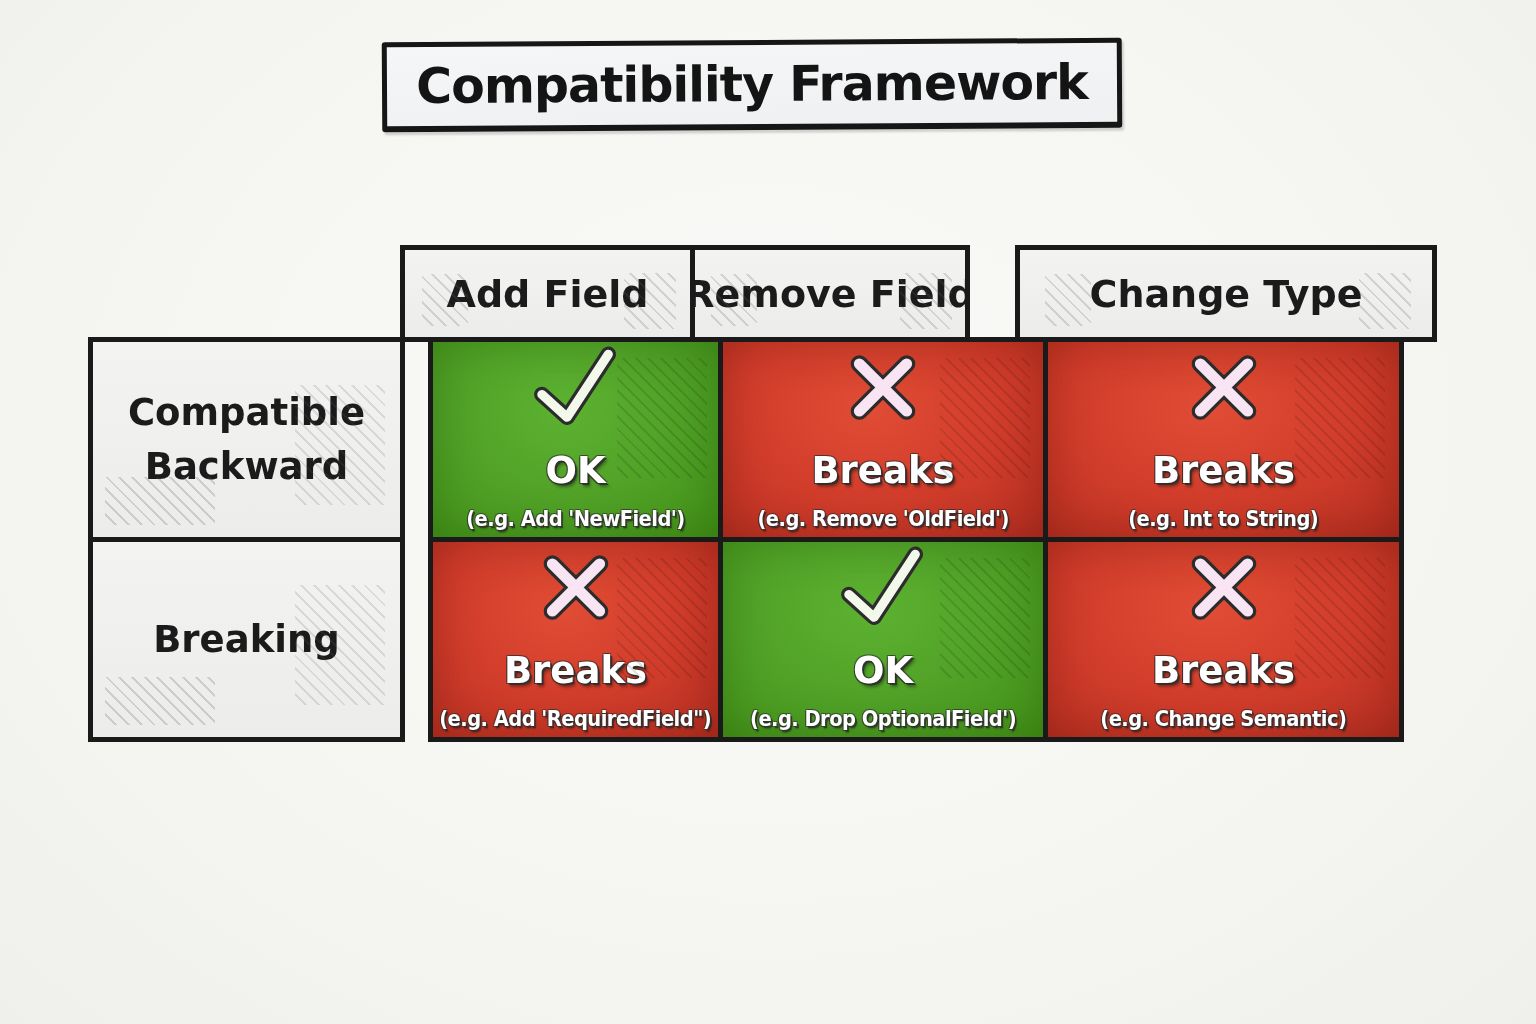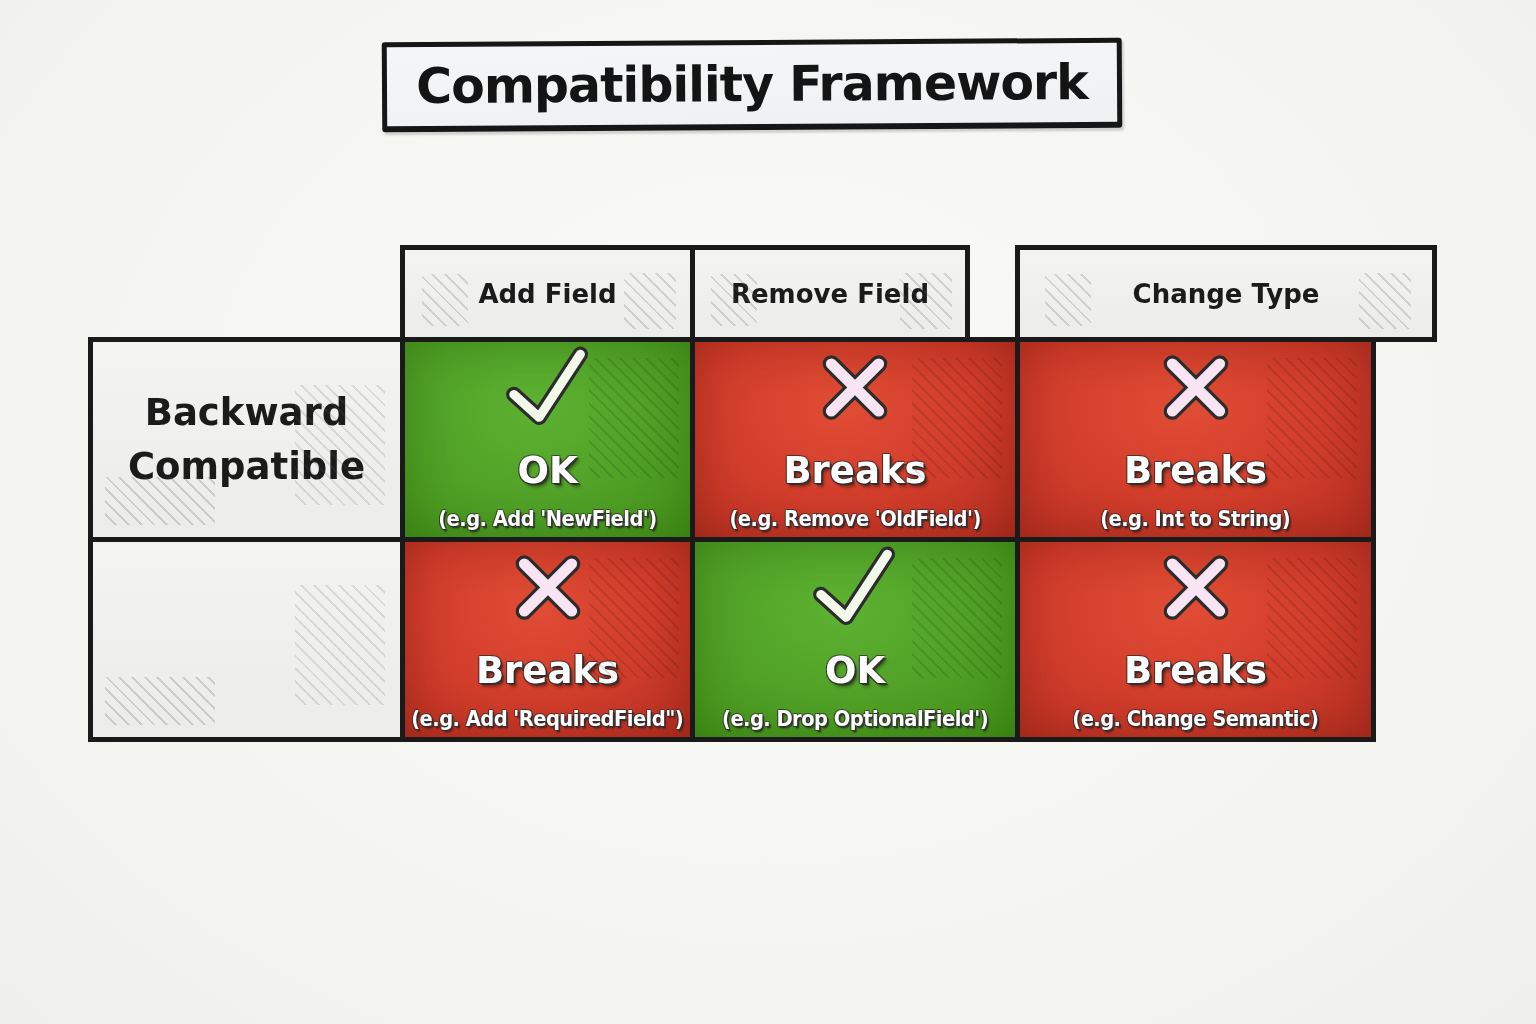--- a/index.html
+++ b/index.html
@@ -53,21 +53,21 @@
   .c02 { left: 1015px; top: 337px; width: 361px; height: 205px; }
   .c10 { left: 400px;  top: 537px; width: 295px; height: 205px; }
   .c11 { left: 690px;  top: 537px; width: 330px; height: 205px; }
   .c12 { left: 1015px; top: 537px; width: 361px; height: 205px; }
 
   
   .gray {
     background: linear-gradient(180deg, #f3f3f1 0%, #ecedeb 100%);
   }
   .colhead span {
-    font-size: 26px; font-weight: 700; color: #1b1b1b; white-space: nowrap;
+    font-size: 38px; font-weight: 700; color: #1b1b1b; white-space: nowrap;
   }
   .rowlabel { align-items: center; }
   .rowlabel .line {
     font-size: 37px; font-weight: 700; color: #1b1b1b;
     line-height: 1.45; white-space: nowrap;
   }
   
   .gray::before, .gray::after, .tint::after {
     content: ""; position: absolute;
     background: repeating-linear-gradient(45deg,
@@ -87,21 +87,21 @@
 
   
   .green {
     background: radial-gradient(ellipse at 46% 34%, #5db231 0%, #50a026 55%, #439117 100%);
     box-shadow: inset 0 0 46px rgba(20,70,0,.28);
   }
   .red {
     background: radial-gradient(ellipse at 46% 34%, #e04c34 0%, #d03c2a 55%, #b43022 100%);
     box-shadow: inset 0 0 46px rgba(90,10,0,.30);
   }
-  .cell { gap: 12px; padding-bottom: 6px; }
+  .cell { gap: 12px; padding-bottom: 6px; margin-left: 28px; }
   .cell .status {
     font-size: 37px; font-weight: 700; color: #ffffff; white-space: nowrap;
     text-shadow: -1px -1px 0 rgba(45,45,45,.55), 1px -1px 0 rgba(45,45,45,.55),
                  -1px 1px 0 rgba(45,45,45,.8), 2px 2px 0 rgba(45,45,45,.85),
                  3px 4px 3px rgba(0,0,0,.35);
   }
   .cell .example {
     display: inline-block;
     font-size: 21px; font-weight: 700; color: #ffffff; white-space: nowrap;
     letter-spacing: -0.6px;
@@ -129,24 +129,25 @@
       <span>Add Field</span>
     </div>
     <div class="mcell gray colhead h1">
       <span>Remove Field</span>
     </div>
     <div class="mcell gray colhead h2">
       <span>Change Type</span>
     </div>
 
     <div class="mcell gray rowlabel rl0">
+      <span class="line">Compatible</span>
       <span class="line">Backward</span>
-      <span class="line">Compatible</span>
     </div>
     <div class="mcell gray rowlabel rl1">
+      <span class="line">Breaking</span>
     </div>
 
     <div class="mcell cell green tint c00">
       <svg class="check-rot" width="118" height="102" viewBox="0 0 120 100">
         <path d="M22 55 L48 82 L98 16" fill="none" stroke="#2c2c2c" stroke-width="17" stroke-linecap="round" stroke-linejoin="round"></path>
         <path d="M22 55 L48 82 L98 16" fill="none" stroke="#f2f9ea" stroke-width="10" stroke-linecap="round" stroke-linejoin="round"></path>
       </svg>
       <span class="status">OK</span>
       <span class="example">(e.g. Add 'NewField')</span>
     </div>

